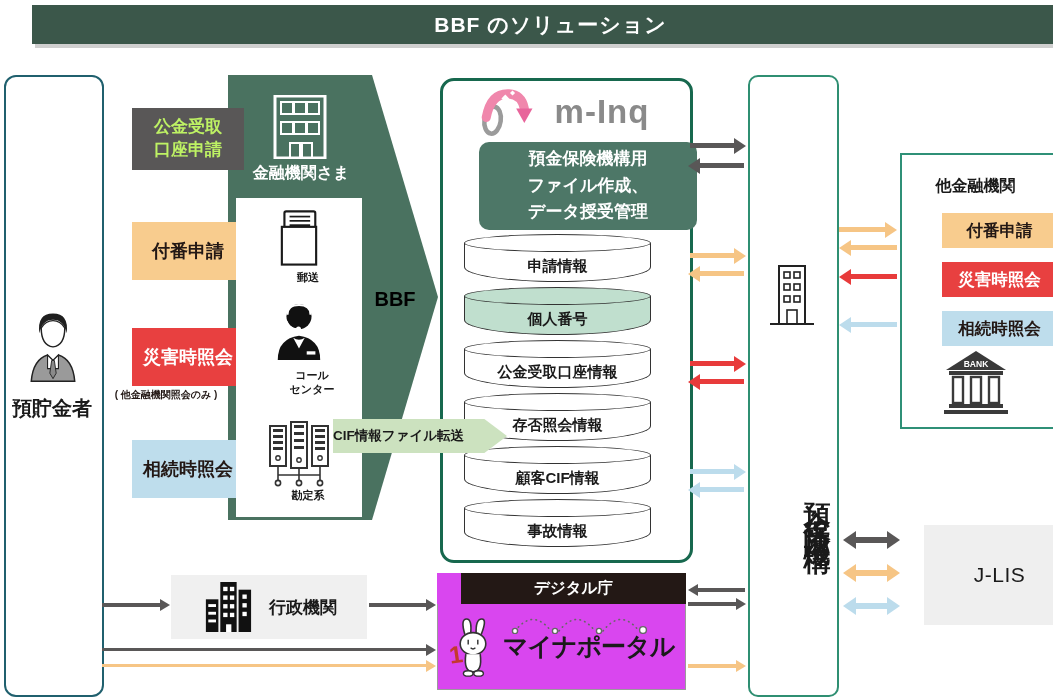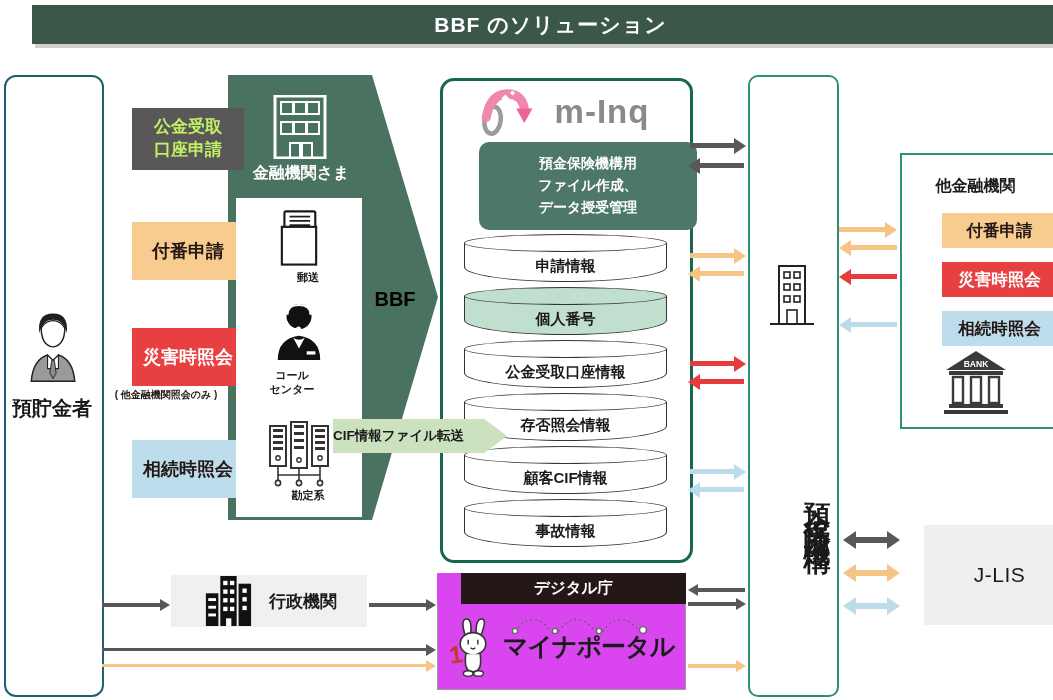--- a/index.html
+++ b/index.html
@@ -39,22 +39,22 @@
              clip-path:polygon(0 0,87% 0,100% 50%,87% 100%,0 100%);}
   .badge-mn{left:327px;top:457px;width:172px;justify-content:flex-end;padding-right:10px;
             clip-path:polygon(13% 0,100% 0,100% 100%,13% 100%,0 50%);}
 
   
   .minq-box{left:440px;top:78px;width:247px;height:479px;background:#fff;
             border:3px solid #17684E;border-radius:14px;}
   .minq-logo{left:452px;top:86px;width:224px;height:52px;display:flex;align-items:center;justify-content:center;gap:18px;}
   .minq-word{font-size:33px;font-weight:600;color:#8A8A8A;letter-spacing:1px;}
   .minq-func{left:455px;top:142px;width:218px;height:88px;background:#4D7767;border-radius:10px;
-             color:#fff;font-size:14px;font-weight:700;line-height:1.55;}
-  .cyl{left:464px;width:203px;height:48px;position:absolute;text-decoration:underline;}
+             color:#fff;font-size:17px;font-weight:700;line-height:1.55;}
+  .cyl{left:464px;width:187px;height:48px;position:absolute;text-decoration:underline;}
   .cyl .top{position:absolute;left:0;right:0;top:0;height:18px;background:#fff;
             border:1.5px solid #333;border-radius:50%;box-sizing:border-box;}
   .cyl .body{position:absolute;left:0;right:0;top:9px;bottom:0;background:#fff;
              border:1.5px solid #333;border-top:none;box-sizing:border-box;
              border-radius:0 0 50% 50% / 0 0 15px 15px;}
   .cyl .lbl{position:absolute;left:0;right:0;top:23px;text-align:center;font-size:15px;font-weight:600;z-index:2;}
   .cyl.green .top,.cyl.green .body{background:#C0DFCE;}
 
   
   .dicj-box{left:748px;top:75px;width:87px;height:618px;background:#fff;
@@ -69,21 +69,21 @@
   .ob-lbl{left:918px;width:115px;height:35px;font-size:16.5px;font-weight:600;}
   .ob-fuban{top:213px;background:#F8CC8E;color:#231815;}
   .ob-saigai{top:262px;background:#E84040;color:#fff;}
   .ob-souzoku{top:311px;background:#BEDDEC;color:#231815;}
 
   
   .jlis-box{left:900px;top:525px;width:151px;height:100px;background:#EFEFEF;
             font-size:21px;font-weight:500;letter-spacing:.5px;}
 
   
-  .gov-box{left:171px;top:575px;width:196px;height:52px;background:#F0F0F0;
+  .gov-box{left:171px;top:575px;width:196px;height:64px;background:#F0F0F0;
            display:flex;align-items:center;justify-content:center;gap:14px;}
   .gov-label{font-size:17px;font-weight:600;}
 
   
   .dig-box{left:437px;top:573px;width:249px;height:117px;background:#d946ef;}
   .dig-head{position:absolute;left:0;top:0;right:0;height:31px;background:#231815;color:#fff;
             font-size:15.5px;font-weight:700;}
   .dig-body{position:absolute;left:0;top:31px;right:0;bottom:0;border:1px solid #9b9b9b;border-top:none;
             display:flex;align-items:center;justify-content:center;gap:6px;box-sizing:border-box;}
   .portal-word{font-size:25px;font-weight:900;color:#1a1a1a;letter-spacing:-1px;position:relative;}
@@ -155,21 +155,21 @@
 
   <svg class="abs" style="left:272px;top:300px;" width="54" height="64" viewBox="0 0 56 62">
     <circle cx="28" cy="15" r="13" fill="#111"></circle>
     <path d="M16 13 Q16 3 28 3 Q40 3 40 13" stroke="#fff" stroke-width="2.2" fill="none"></path>
     <path d="M15 20 Q18 28 26 28" stroke="#fff" stroke-width="2" fill="none"></path>
     <circle cx="27.5" cy="28" r="2.6" fill="#fff"></circle>
     <path d="M6 60 Q6 38 28 35 Q50 38 50 60 Z" fill="#111"></path>
     <path d="M22 37 L28 48 L34 37 Q28 41 22 37 Z" fill="#fff"></path>
     <rect x="36" y="51" width="9" height="3.4" fill="#fff"></rect>
   </svg>
-  <div class="abs ch-label prelines" style="left:220px;top:369px;">コール
+  <div class="abs ch-label prelines" style="left:240px;top:369px;">コール
 センター</div>
 
   <svg class="abs" style="left:266px;top:418px;" width="66" height="70" viewBox="0 0 64 70">
     <line x1="11" y1="48" x2="11" y2="63" stroke="#333" stroke-width="1.6"></line>
     <line x1="32" y1="50" x2="32" y2="63" stroke="#333" stroke-width="1.6"></line>
     <line x1="53" y1="48" x2="53" y2="63" stroke="#333" stroke-width="1.6"></line>
     <line x1="11" y1="57" x2="53" y2="57" stroke="#333" stroke-width="1.4"></line>
     <circle cx="11" cy="65" r="2.6" fill="#fff" stroke="#333" stroke-width="1.6"></circle>
     <circle cx="32" cy="65" r="2.6" fill="#fff" stroke="#333" stroke-width="1.6"></circle>
     <circle cx="53" cy="65" r="2.6" fill="#fff" stroke="#333" stroke-width="1.6"></circle>

